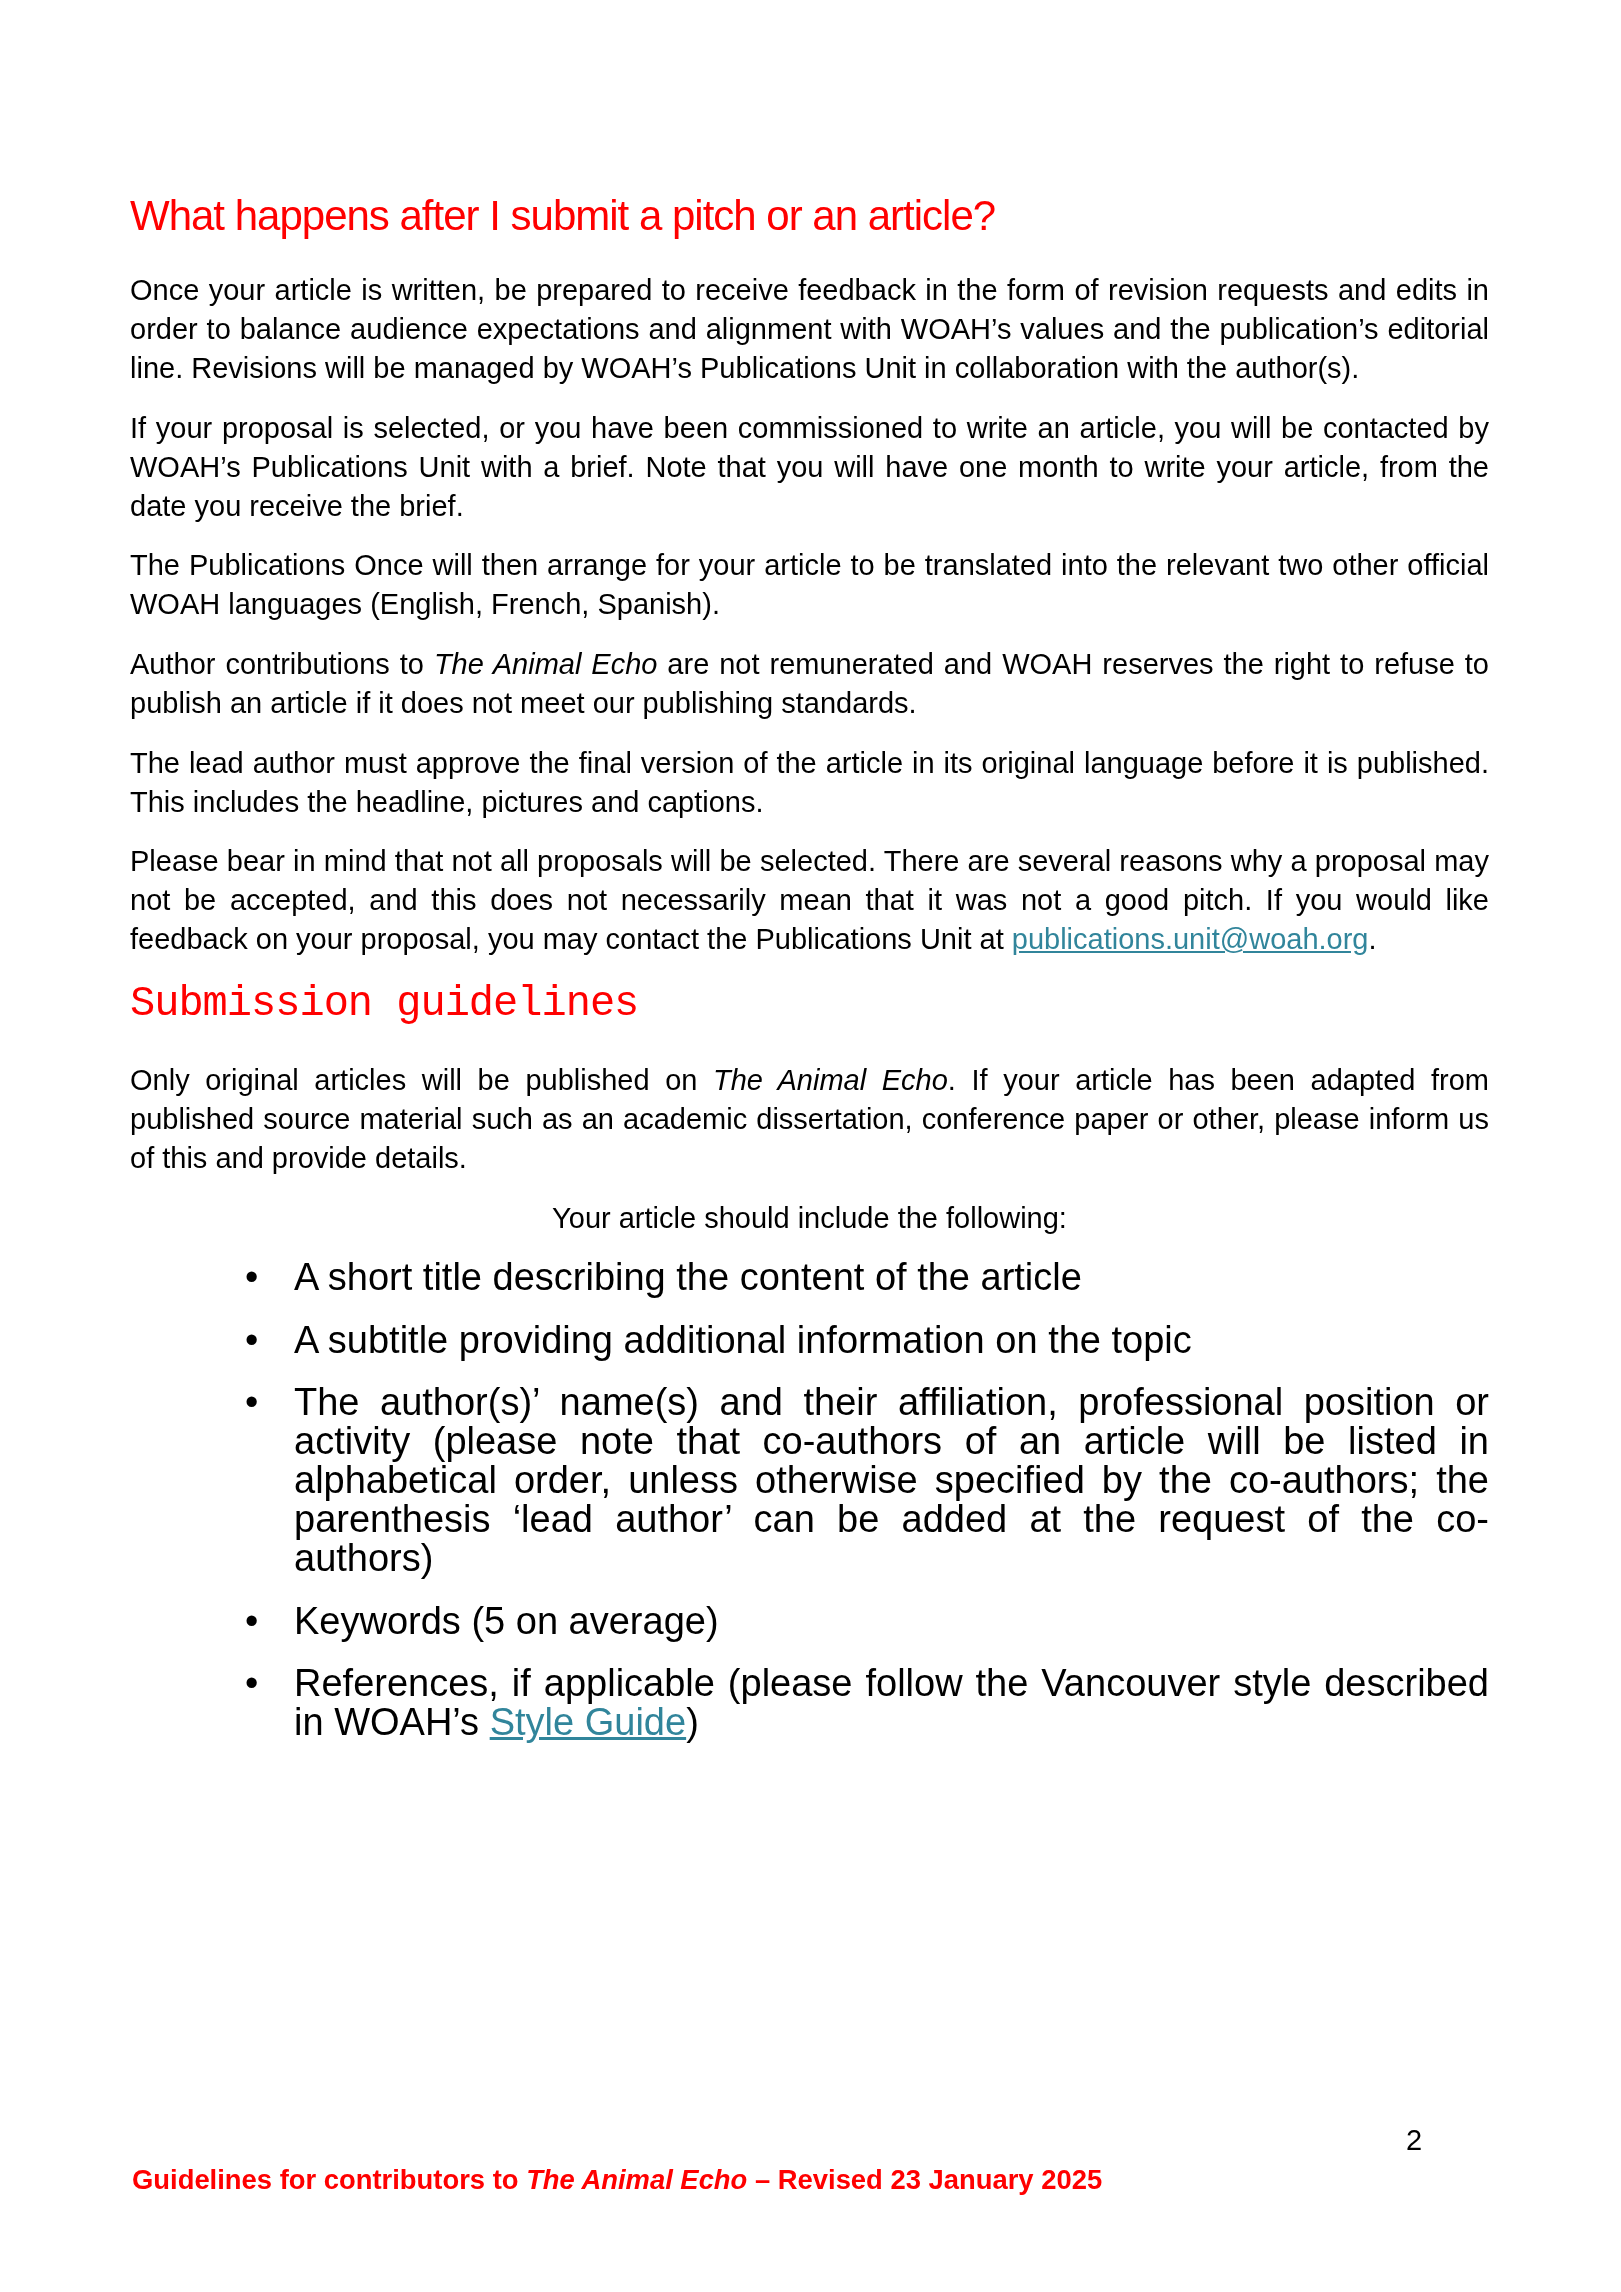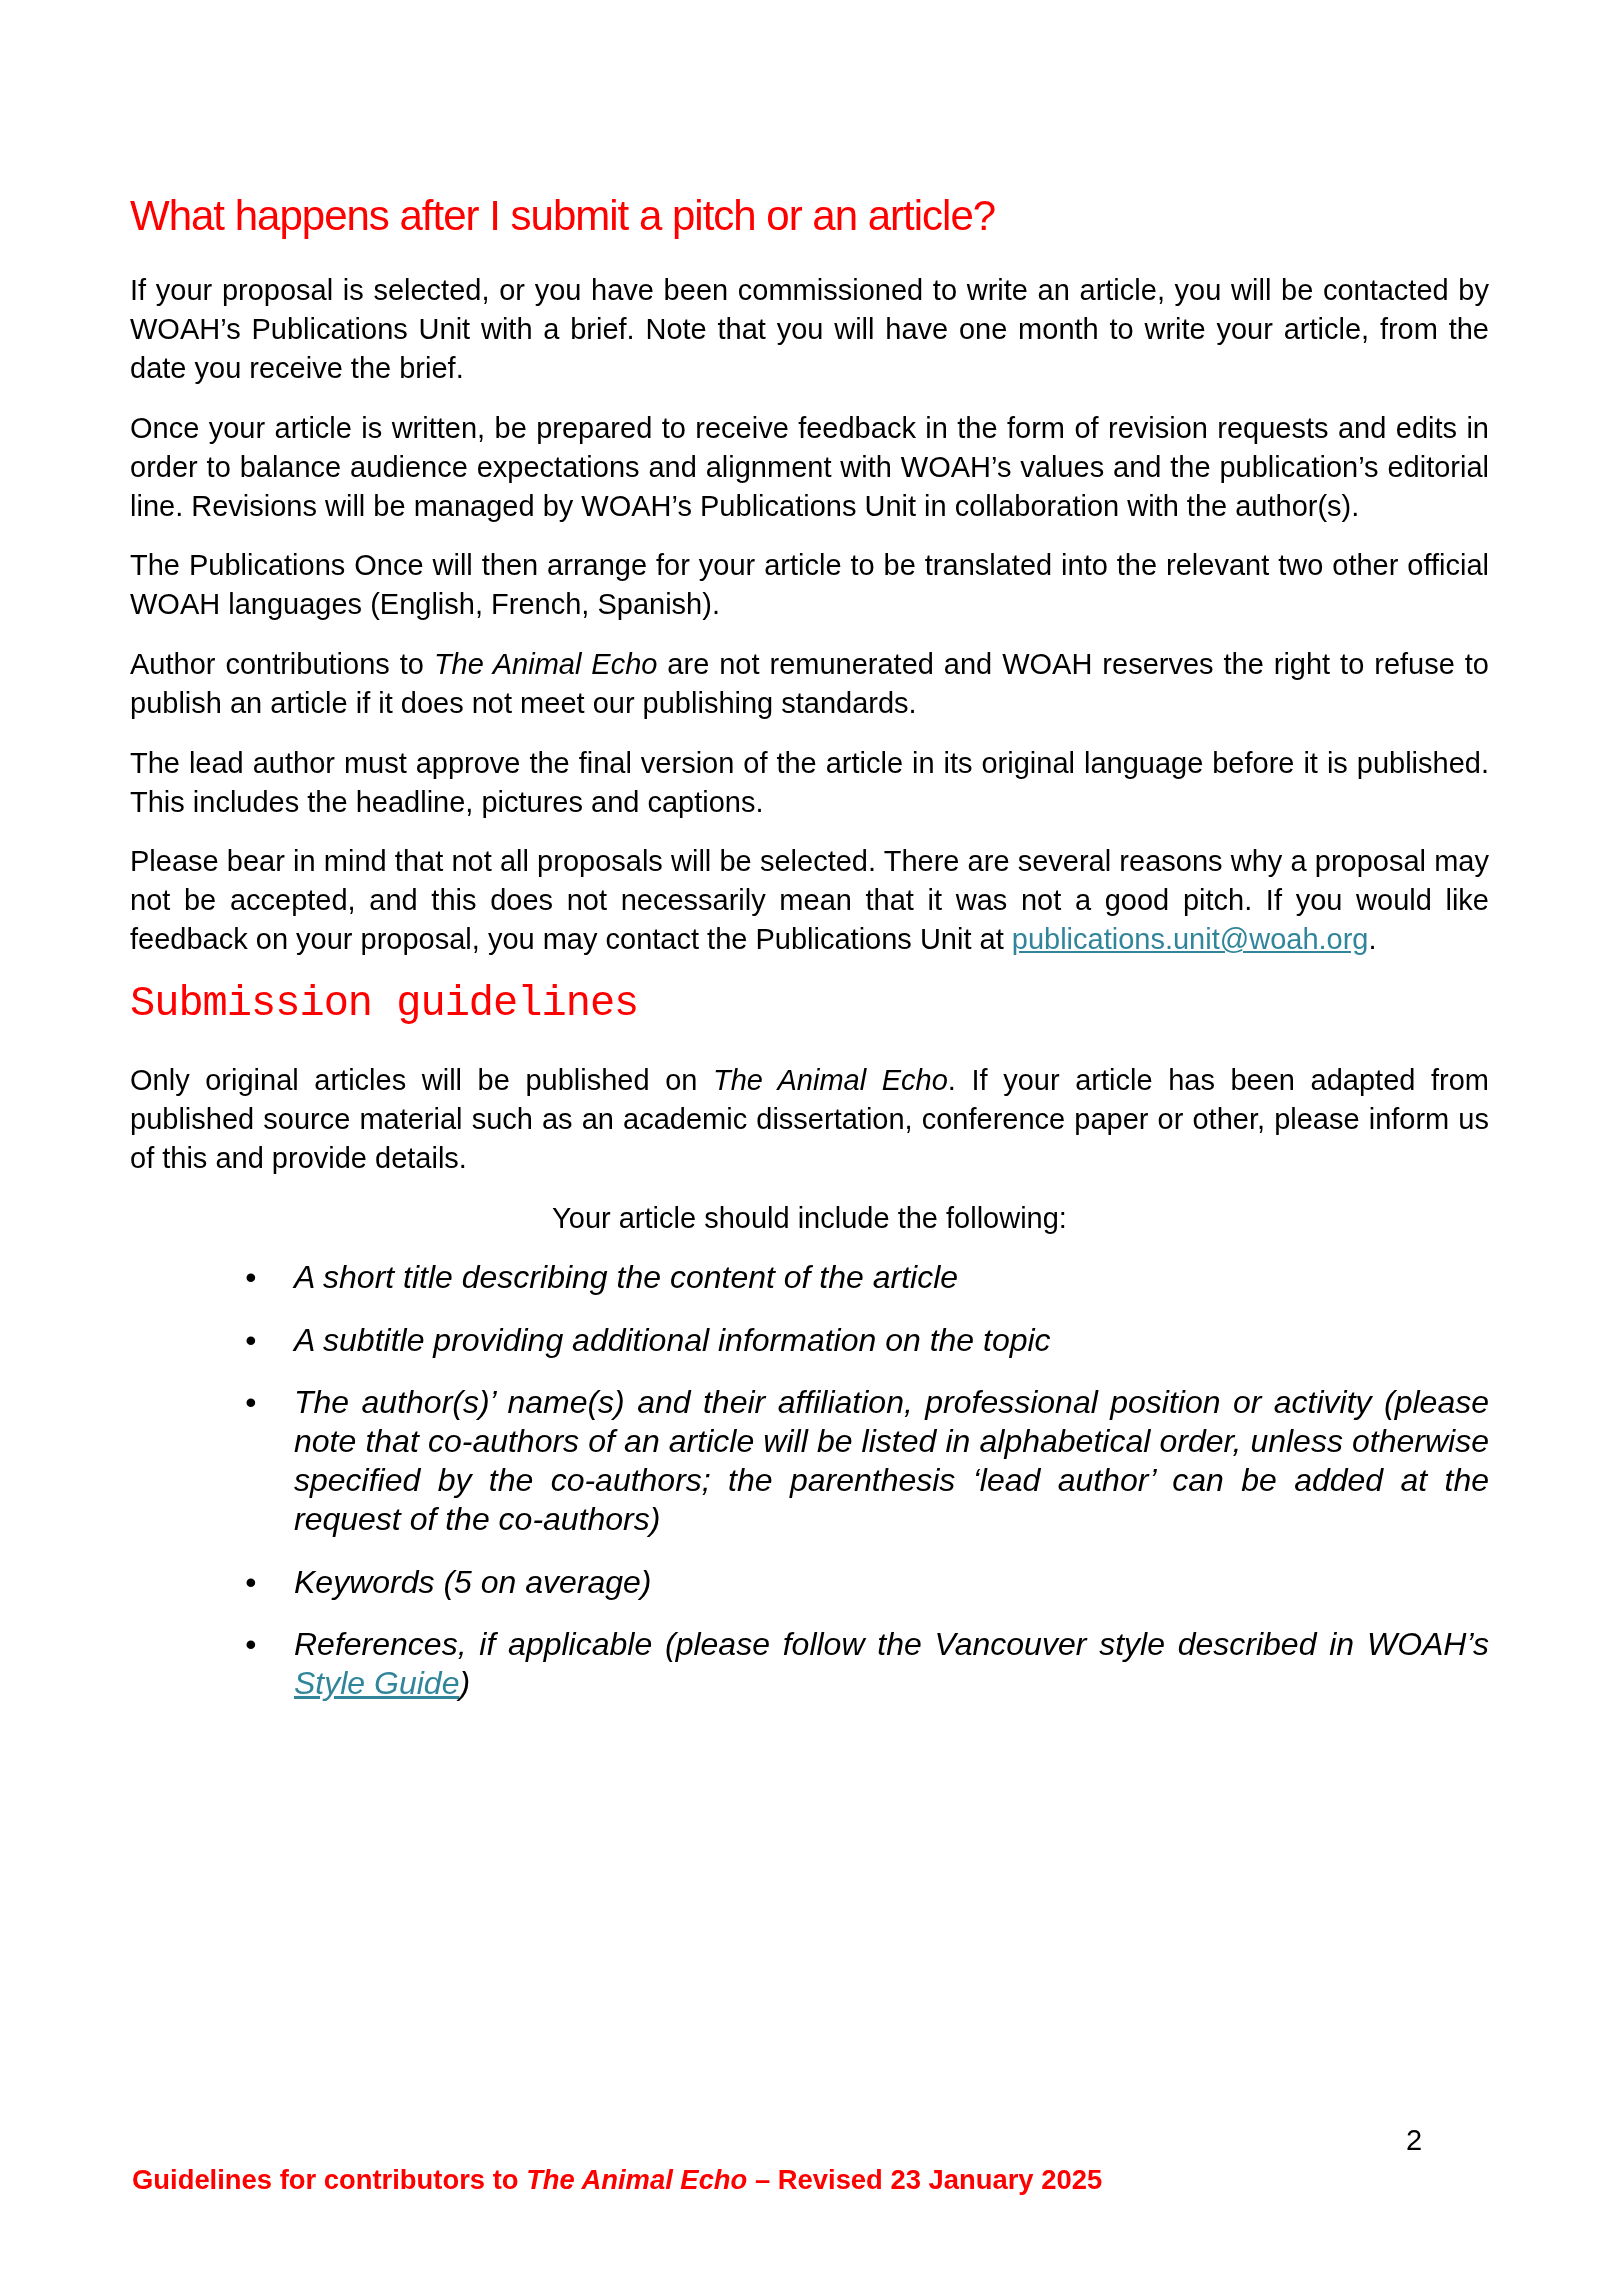--- a/index.html
+++ b/index.html
@@ -43,25 +43,24 @@
   p.no-just{
     text-align:center;
   }
   ul.bullets{
     list-style:none;
     margin:17.6px 0 0 0;
     padding:0 0 0 164px;
   }
   ul.bullets li{
     position:relative;
-    font-size:32px;
+    font-size:38px;
     line-height:39px;
     text-align:justify;
     margin:0 0 23.5px 0;
-    font-style:italic;
   }
   ul.bullets li::before{
     content:"\2022";
     position:absolute;
     left:-49px;
     top:0;
   }
   a.link{
     color:var(--teal);
     text-decoration:underline;
@@ -87,23 +86,23 @@
   em{font-style:italic;}
 </style>
 </head>
 <body>
 
 <div class="page">
   <div class="content">
 
     <h1 class="doc-heading">What happens after I submit a pitch or an article?</h1>
 
+    <p class="body">Once your article is written, be prepared to receive feedback in the form of revision requests and edits in order to balance audience expectations and alignment with WOAH’s values and the publication’s editorial line. Revisions will be managed by WOAH’s Publications Unit in collaboration with the author(s).</p>
+
     <p class="body">If your proposal is selected, or you have been commissioned to write an article, you will be contacted by WOAH’s Publications Unit with a brief. Note that you will have one month to write your article, from the date you receive the brief.</p>
-
-    <p class="body">Once your article is written, be prepared to receive feedback in the form of revision requests and edits in order to balance audience expectations and alignment with WOAH’s values and the publication’s editorial line. Revisions will be managed by WOAH’s Publications Unit in collaboration with the author(s).</p>
 
     <p class="body">The Publications Once will then arrange for your article to be translated into the relevant two other official WOAH languages (English, French, Spanish).</p>
 
     <p class="body"><span>Author contributions to </span><em>The Animal Echo</em><span> are not remunerated and WOAH reserves the right to refuse to publish an article if it does not meet our publishing standards.</span></p>
 
     <p class="body">The lead author must approve the final version of the article in its original language before it is published. This includes the headline, pictures and captions.</p>
 
     <p class="body"><span>Please bear in mind that not all proposals will be selected. There are several reasons why a proposal may not be accepted, and this does not necessarily mean that it was not a good pitch. If you would like feedback on your proposal, you may contact the Publications Unit at </span><a class="link">publications.unit@woah.org</a><span>.</span></p>
 
     <h2 class="doc-heading">Submission guidelines</h2>

